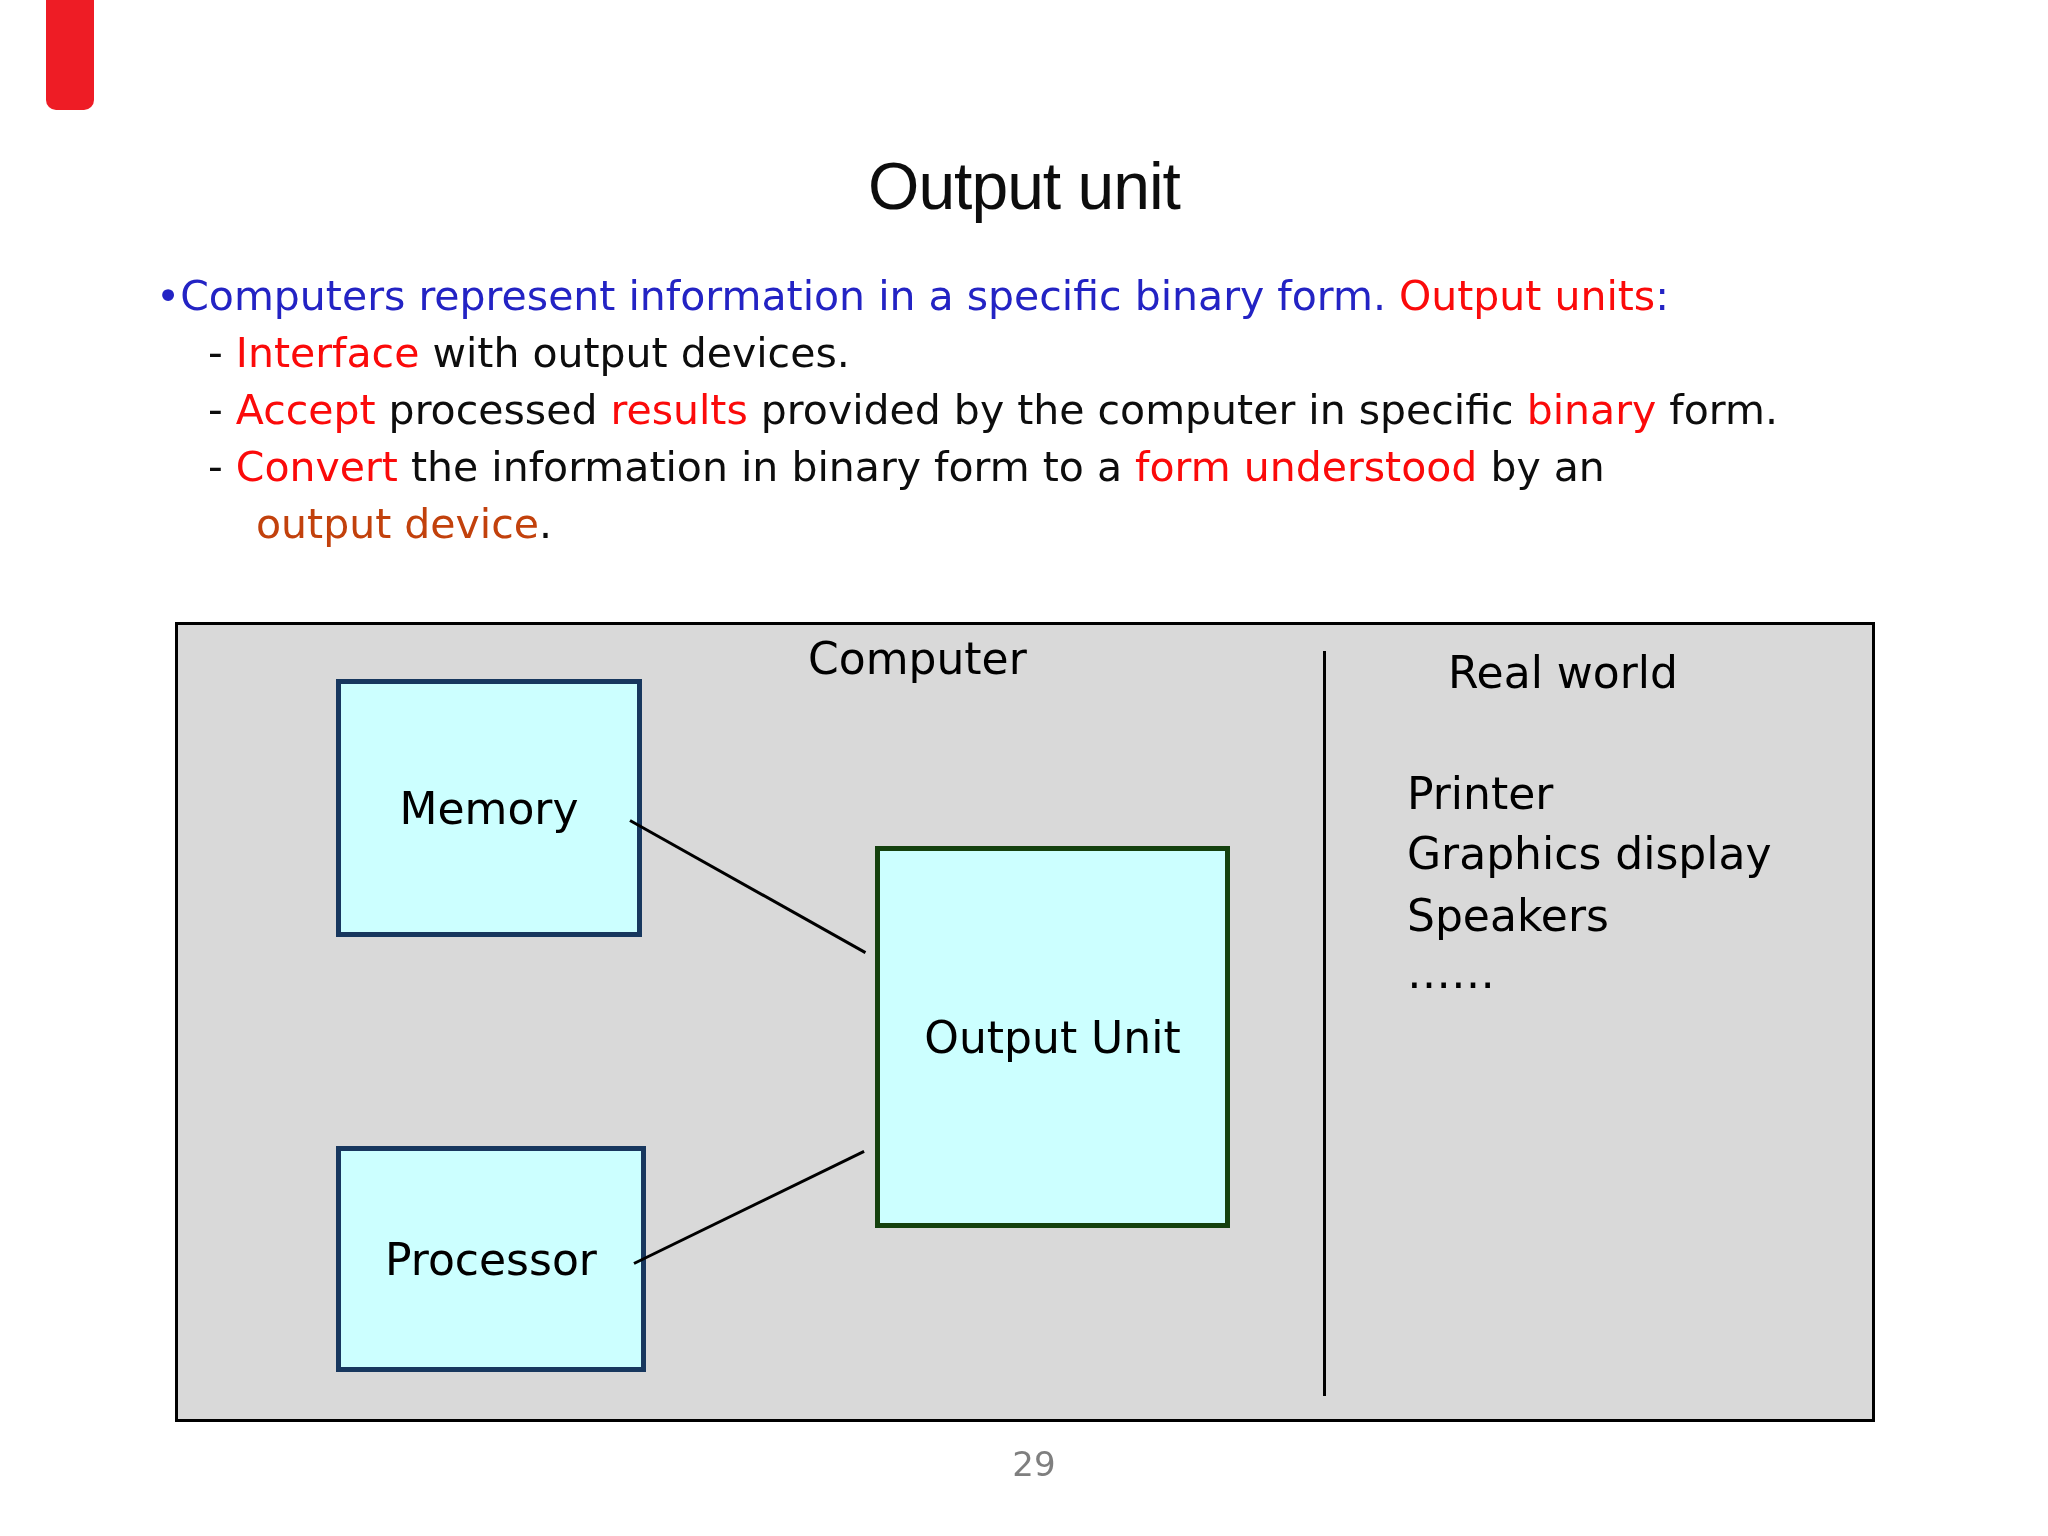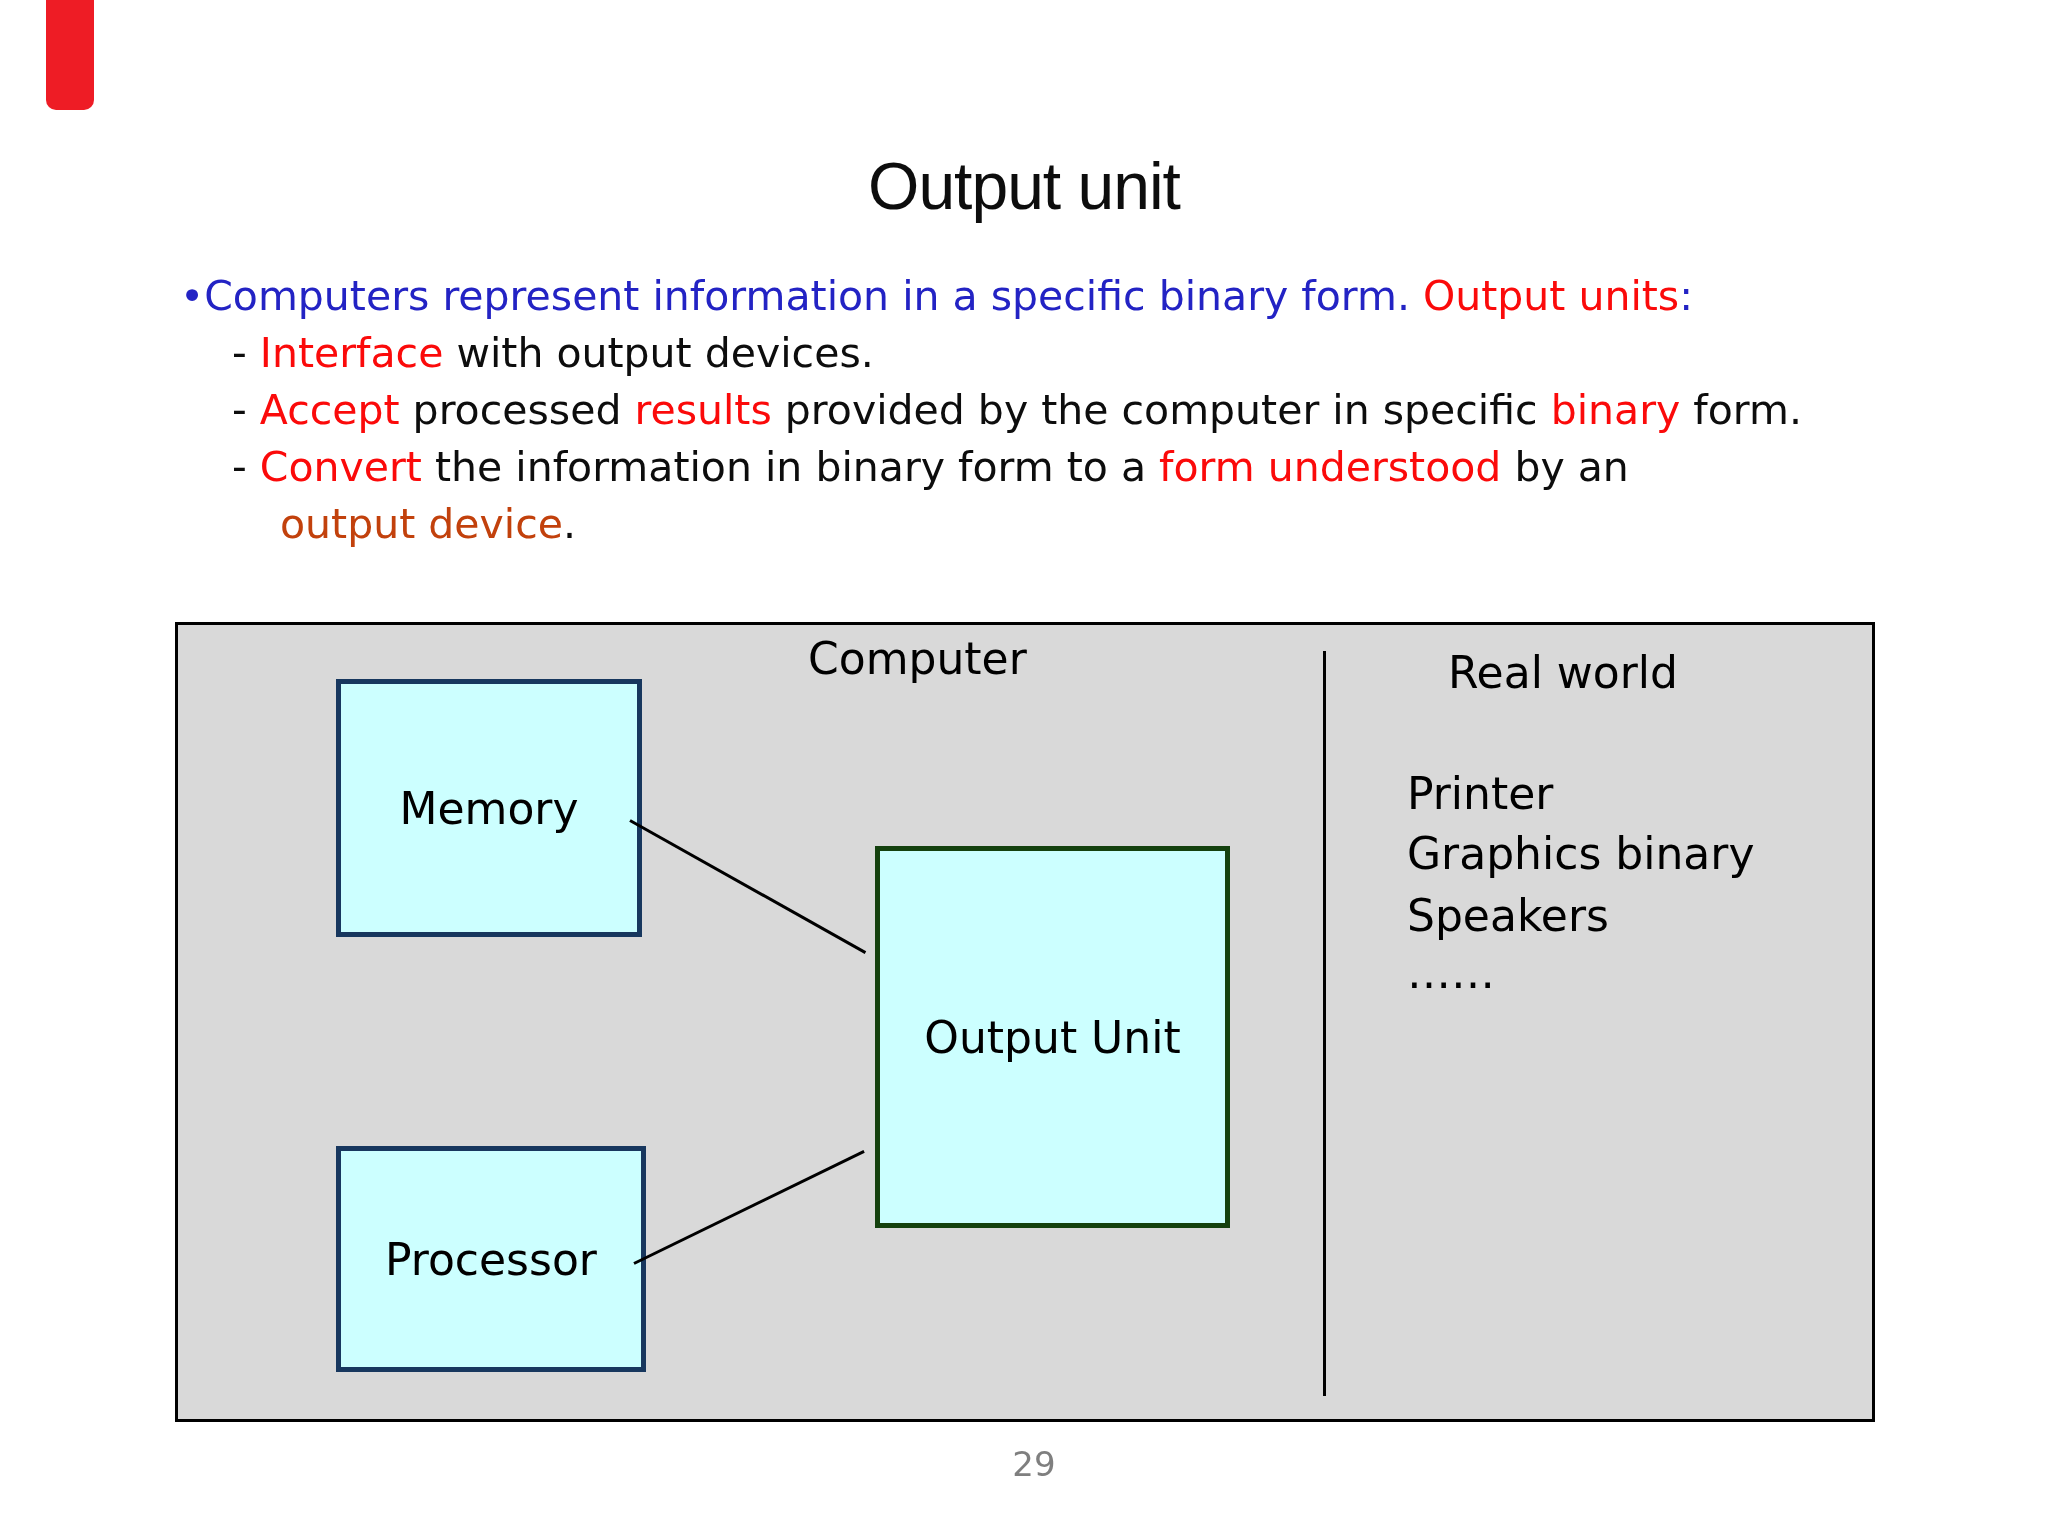--- a/index.html
+++ b/index.html
@@ -14,21 +14,21 @@
   }
   
   .slide-title{
     position:absolute;left:0;top:148px;width:2048px;text-align:center;
     font-family:"Liberation Sans","DejaVu Sans",sans-serif;
     font-size:66px;color:#0d0d0d;letter-spacing:-1px;
   }
   
   .bullets{
     position:absolute;left:156px;top:268px;width:1820px;
-    font-size:41px;line-height:57px;white-space:nowrap;margin-left:24px;
+    font-size:41px;line-height:57px;white-space:nowrap;
   }
   .bullet-line{height:57px;}
   .indent-1{padding-left:52px;}
   .indent-2{padding-left:100px;}
   
   .panel{
     position:absolute;left:175px;top:622px;width:1700px;height:800px;
     border:3px solid #000;box-sizing:border-box;
   }
   .panel-label{position:absolute;font-size:44px;color:#000;white-space:nowrap;}
@@ -82,18 +82,18 @@
   </div>
 
   <div class="dbox box-green" style="left: 685px; top: 221px; width: 355px; height: 382px; background-color: rgb(204, 255, 255);">
     <span>Output Unit</span>
   </div>
 
   <div class="connector" style="left:452px;top:194px;width:270px;transform:rotate(29.3deg);"></div>
   <div class="connector" style="left:456px;top:637px;width:256px;transform:rotate(-26deg);"></div>
 
   <div class="rw-item" style="left:1229px;top:143px;">Printer</div>
-  <div class="rw-item" style="left:1229px;top:203px;">Graphics binary</div>
+  <div class="rw-item" style="left:1229px;top:203px;">Graphics display</div>
   <div class="rw-item" style="left:1229px;top:265px;">Speakers</div>
   <div class="rw-item" style="left:1229px;top:322px;">……</div>
 </div>
 
 <div class="page-number" style="color: rgb(127, 127, 127);">29</div>
 
 </body></html>

